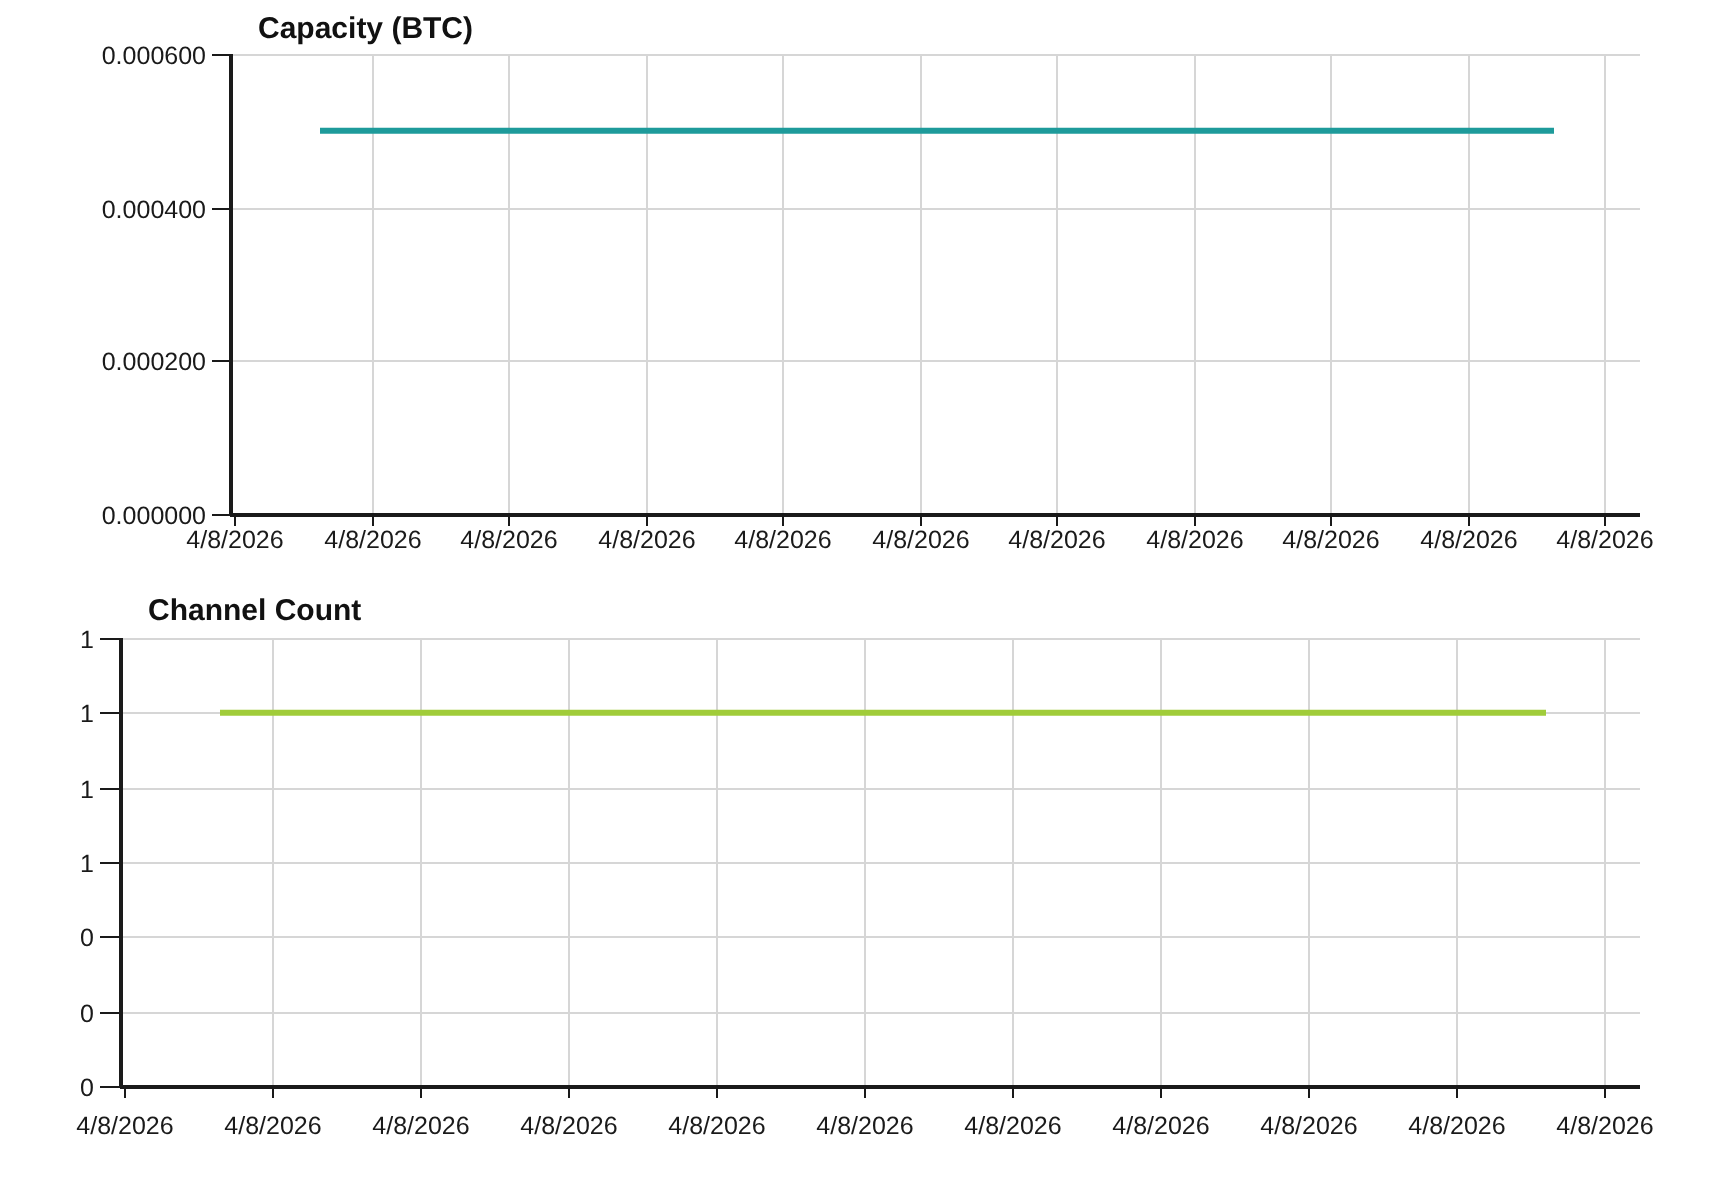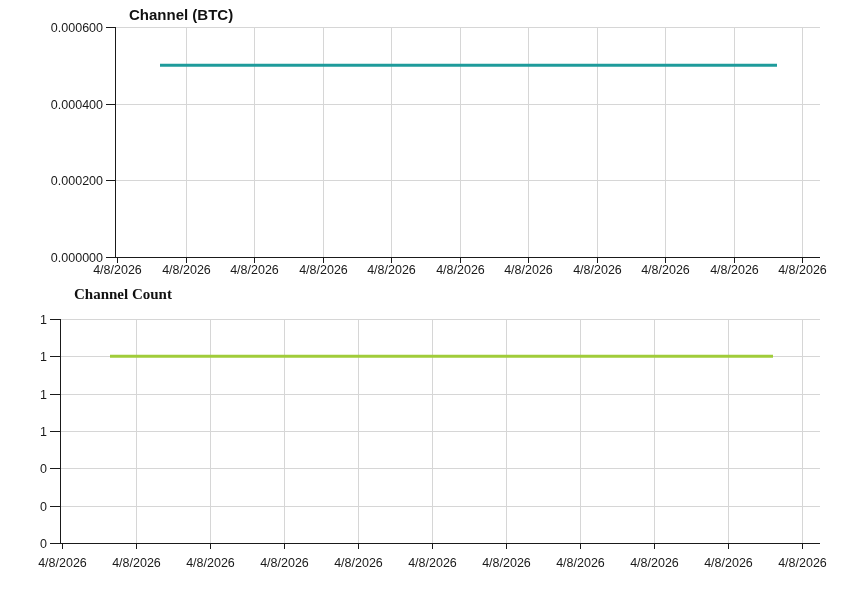--- a/index.html
+++ b/index.html
@@ -13,33 +13,33 @@
   .chart-title{
     position:absolute;
     margin:0;
     font-size:15px;
     font-weight:700;
     color:#111111;
     letter-spacing:0px;
     white-space:nowrap;
   }
   .t0{left:129px;top:6px;}
-  .t1{left:74px;top:286px;font-family:Liberation Serif, serif;}
+  .t1{left:74px;top:297px;}
   #plot{position:absolute;left:0;top:0;}
   #plot text{
     font-family:"Liberation Sans", sans-serif;
     font-size:12.5px;
     fill:#1a1a1a;
   }
 </style>
 </head>
 <body>
 
 <div id="app">
-  <h2 class="chart-title t0">Channel (BTC)</h2>
+  <h2 class="chart-title t0">Capacity (BTC)</h2>
   <h2 class="chart-title t1">Channel Count</h2>
   <svg id="plot" width="860" height="600">
       <line x1="106" y1="257.5" x2="116" y2="257.5" stroke="#1a1a1a" stroke-width="1.3" shape-rendering="crispEdges"></line>
       <text x="103" y="262" text-anchor="end">0.000000</text>
       <line x1="116" y1="180.5" x2="820" y2="180.5" stroke="#d6d6d6" stroke-width="1" shape-rendering="crispEdges"></line>
       <line x1="106" y1="180.5" x2="116" y2="180.5" stroke="#1a1a1a" stroke-width="1.3" shape-rendering="crispEdges"></line>
       <text x="103" y="185" text-anchor="end">0.000200</text>
       <line x1="116" y1="104.5" x2="820" y2="104.5" stroke="#d6d6d6" stroke-width="1" shape-rendering="crispEdges"></line>
       <line x1="106" y1="104.5" x2="116" y2="104.5" stroke="#1a1a1a" stroke-width="1.3" shape-rendering="crispEdges"></line>
       <text x="103" y="109" text-anchor="end">0.000400</text>

